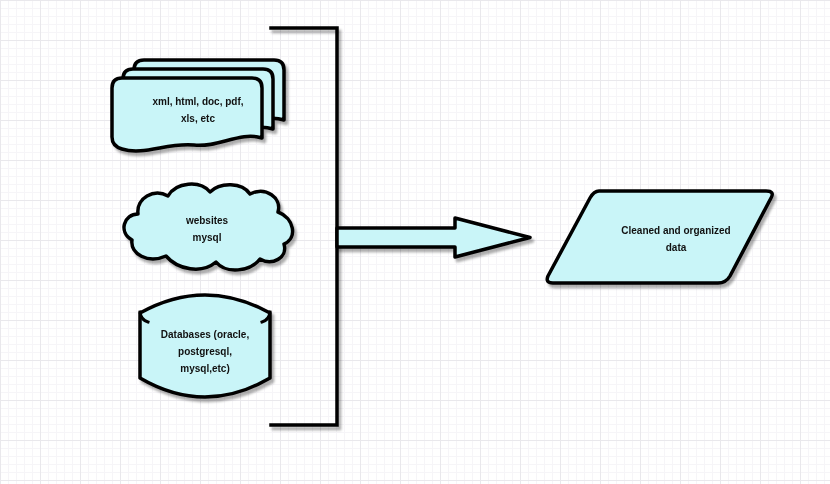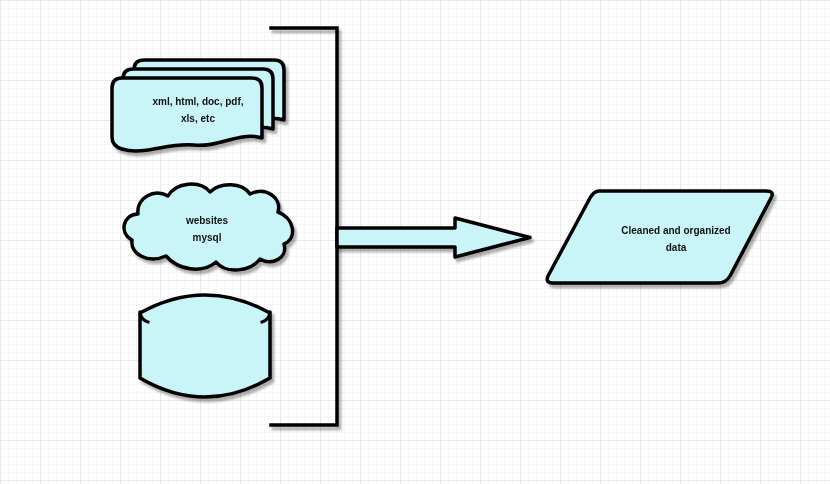--- a/index.html
+++ b/index.html
@@ -79,16 +79,19 @@
 
     <g filter="url(#ds)">
       <path class="shape" d="M 599 191 L 766 191 Q 775 191 771 198 L 730 276 Q 726 283 718 283 L 553 283 Q 545 283 548 276 L 590 198 Q 594 191 599 191 Z"></path>
     </g>
   </svg>
 
   <div class="label label-documents">xml, html, doc, pdf,
 xls, etc</div>
   <div class="label label-cloud">websites
 mysql</div>
+  <div class="label label-database">Databases (oracle,
+postgresql,
+mysql,etc)</div>
   <div class="label label-output">Cleaned and organized
 data</div>
 
 </div>
 
 </body></html>

